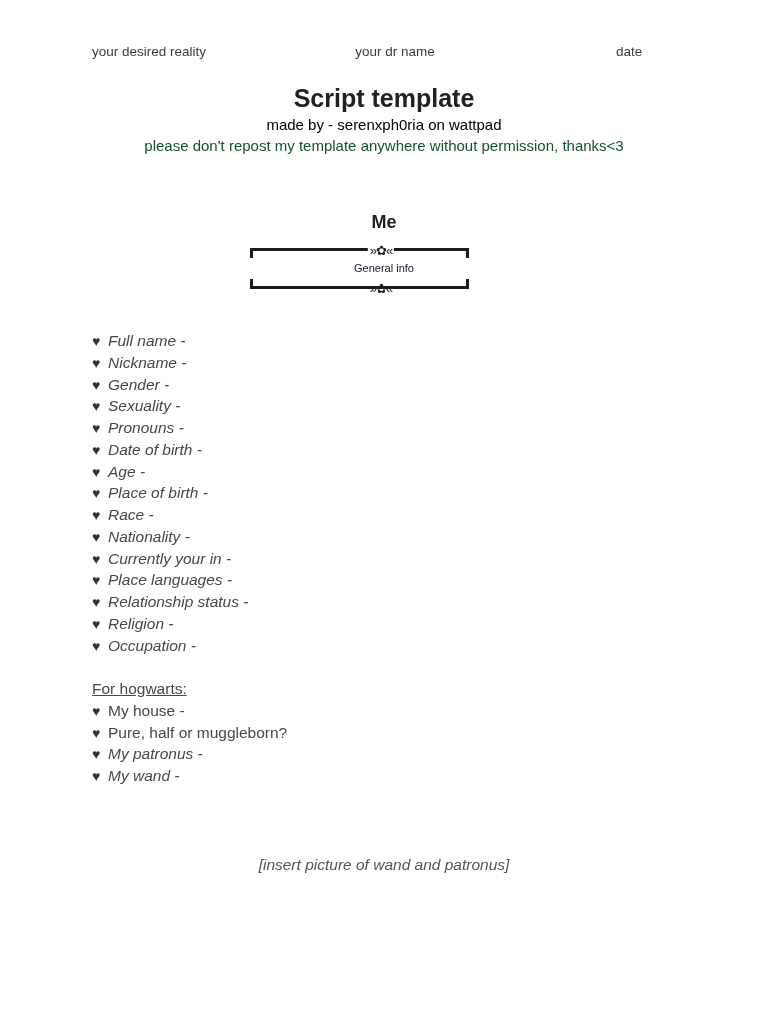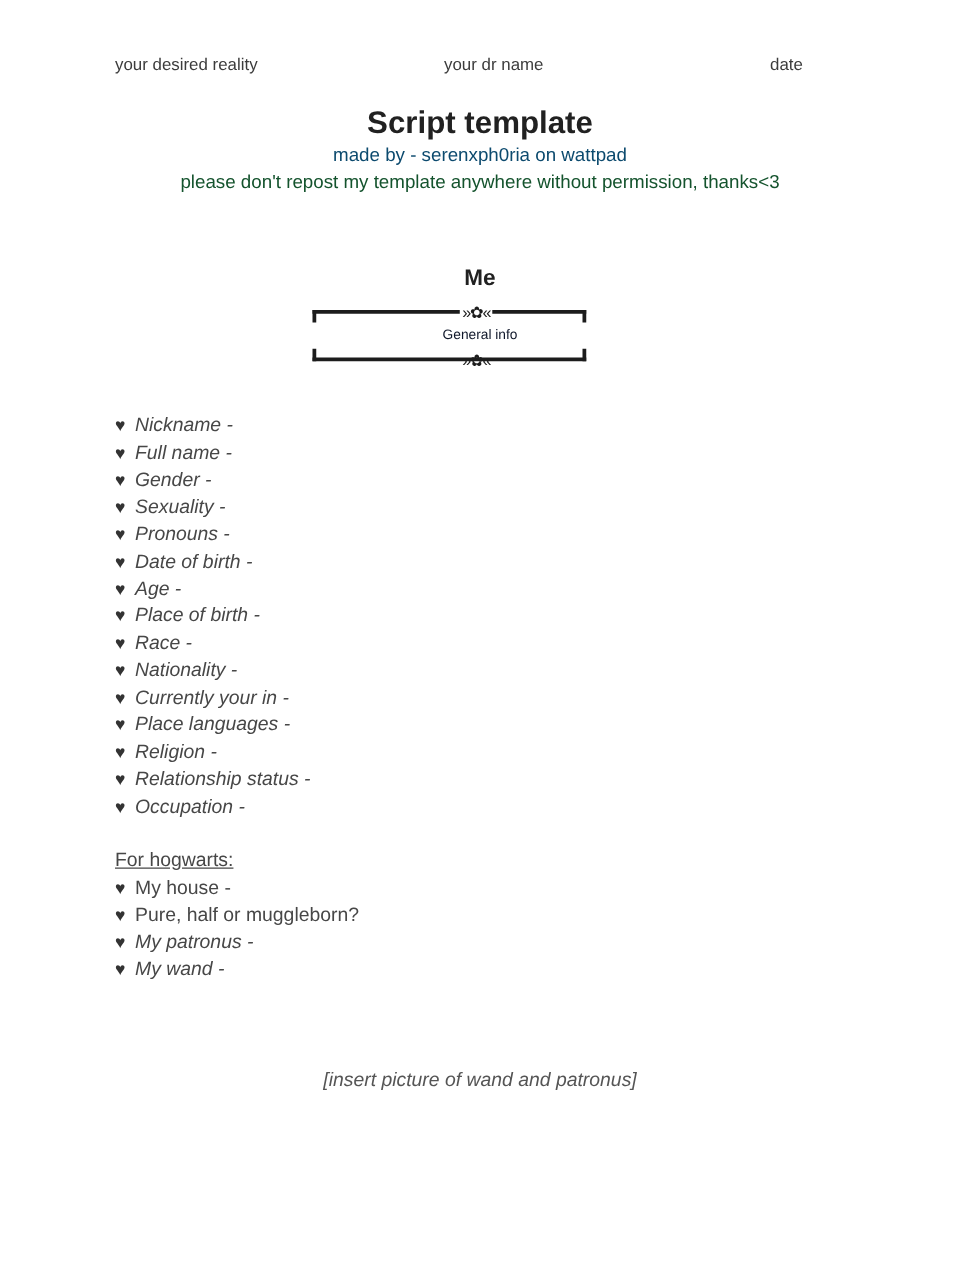--- a/index.html
+++ b/index.html
@@ -12,21 +12,21 @@
     color:#474747;
   }
   
   .hdr{position:absolute;top:44px;left:0;width:768px;height:18px;font-size:13.5px;color:#3c3c3c;}
   .hdr-left{position:absolute;left:92px;top:0;}
   .hdr-center{position:absolute;left:395px;top:0;transform:translateX(-50%);}
   .hdr-right{position:absolute;left:616px;top:0;}
   
   .title{position:absolute;top:84px;left:0;width:768px;text-align:center;
          font-size:25px;font-weight:bold;color:#212121;}
-  .byline{position:absolute;top:116px;left:0;width:768px;text-align:center;font-size:15px;color:#0c4a6e;}
+  .byline{position:absolute;top:116px;left:0;width:768px;text-align:center;font-size:15px;color:#000000;}
   .notice{position:absolute;top:137px;left:0;width:768px;text-align:center;font-size:15px;color:#14532d;}
   
   .me{position:absolute;top:212px;left:0;width:768px;text-align:center;
       font-size:18px;font-weight:bold;color:#212121;}
   
   .divider{position:absolute;left:250px;top:246px;width:219px;height:48px;}
   .h-line{position:absolute;left:0;width:219px;height:3px;background:#1c1c1c;}
   .h-line::before,.h-line::after{content:"";position:absolute;width:3px;height:10px;background:#1c1c1c;}
   .h-line.top{top:2px;}
   .h-line.top::before{left:0;top:0;}
@@ -72,34 +72,34 @@
 
   <div class="divider">
     <div class="h-line top"></div>
     <span class="orn orn-top">»✿«</span>
     <span class="divider-label">General info</span>
     <span class="orn orn-bottom">»✿«</span>
     <div class="h-line bottom"></div>
   </div>
 
   <div class="list">
+    <div class="row"><span class="bullet">♥</span><span class="it">Full name -</span></div>
     <div class="row"><span class="bullet">♥</span><span class="it">Nickname -</span></div>
-    <div class="row"><span class="bullet">♥</span><span class="it">Full name -</span></div>
     <div class="row"><span class="bullet">♥</span><span class="it">Gender -</span></div>
     <div class="row"><span class="bullet">♥</span><span class="it">Sexuality -</span></div>
     <div class="row"><span class="bullet">♥</span><span class="it">Pronouns -</span></div>
     <div class="row"><span class="bullet">♥</span><span class="it">Date of birth -</span></div>
     <div class="row"><span class="bullet">♥</span><span class="it">Age -</span></div>
     <div class="row"><span class="bullet">♥</span><span class="it">Place of birth -</span></div>
     <div class="row"><span class="bullet">♥</span><span class="it">Race -</span></div>
     <div class="row"><span class="bullet">♥</span><span class="it">Nationality -</span></div>
     <div class="row"><span class="bullet">♥</span><span class="it">Currently your in -</span></div>
     <div class="row"><span class="bullet">♥</span><span class="it">Place languages -</span></div>
+    <div class="row"><span class="bullet">♥</span><span class="it">Relationship status -</span></div>
     <div class="row"><span class="bullet">♥</span><span class="it">Religion -</span></div>
-    <div class="row"><span class="bullet">♥</span><span class="it">Relationship status -</span></div>
     <div class="row"><span class="bullet">♥</span><span class="it">Occupation -</span></div>
 
     <div class="spacer"></div>
 
     <div class="row sec-heading">For hogwarts:</div>
     <div class="row"><span class="bullet">♥</span><span class="up">My house -</span></div>
     <div class="row"><span class="bullet">♥</span><span class="up">Pure, half or muggleborn?</span></div>
     <div class="row"><span class="bullet">♥</span><span class="it">My patronus -</span></div>
     <div class="row"><span class="bullet">♥</span><span class="it">My wand -</span></div>
   </div>

